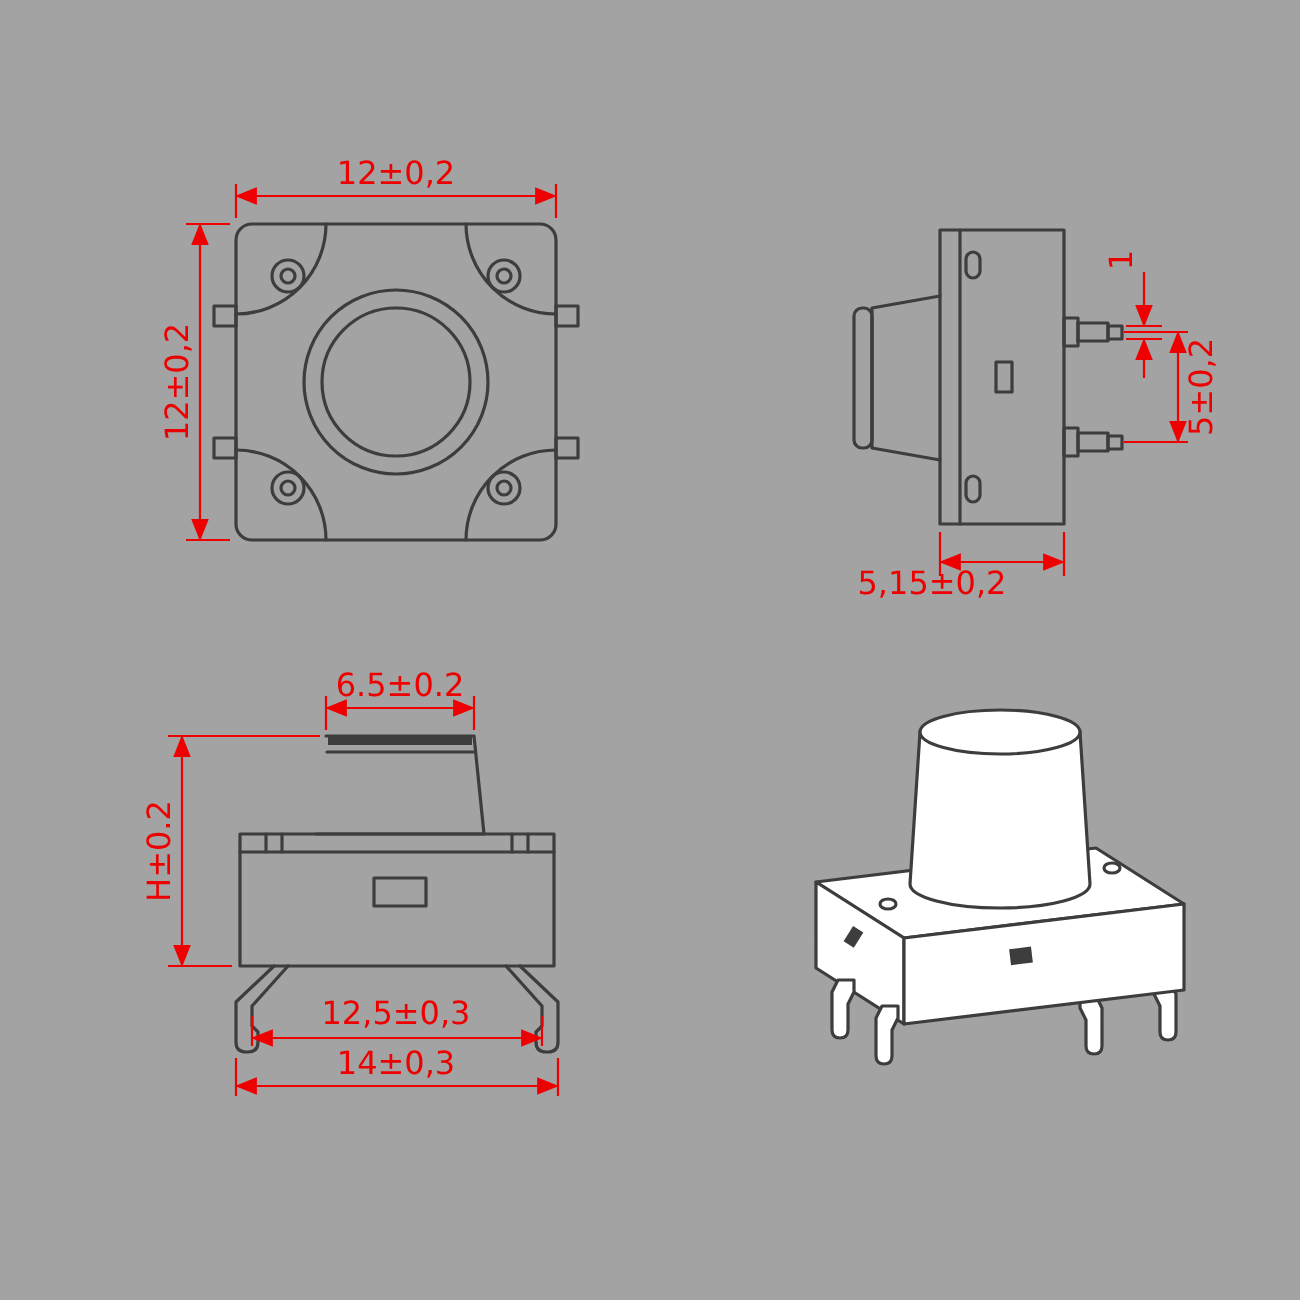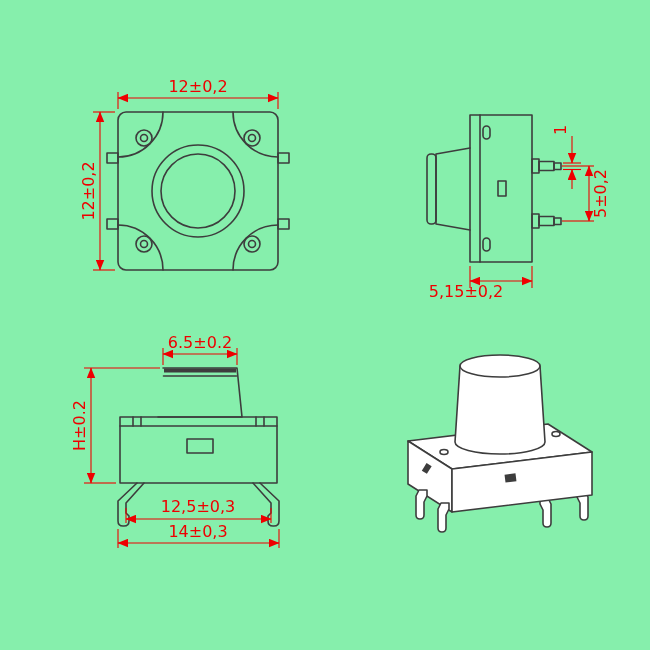--- a/index.html
+++ b/index.html
@@ -1,16 +1,16 @@
 <!DOCTYPE html>
 <html><head>
 <meta charset="utf-8">
 <style>
   html,body{margin:0;padding:0;background:#ffffff;}
-  .sheet{width:650px;height:650px;background:#86efac;position:relative;overflow:hidden;}
+  .sheet{width:650px;height:650px;background:#a3a3a3;position:relative;overflow:hidden;}
   svg{display:block;}
   text{font-family:"DejaVu Sans","Liberation Sans",sans-serif;font-size:16px;fill:#ee0000;}
   .part{stroke:#3d3d3d;stroke-width:1.6;fill:none;stroke-linejoin:round;stroke-linecap:round;}
   .pfill{stroke:#3d3d3d;stroke-width:1.6;fill:#ffffff;stroke-linejoin:round;}
   .dim{stroke:#ee0000;stroke-width:1.1;fill:none;}
   .thick{stroke:#3d3d3d;stroke-width:4;fill:none;}
   .mark{fill:#3d3d3d;stroke:none;}
 </style>
 </head>
 <body>

